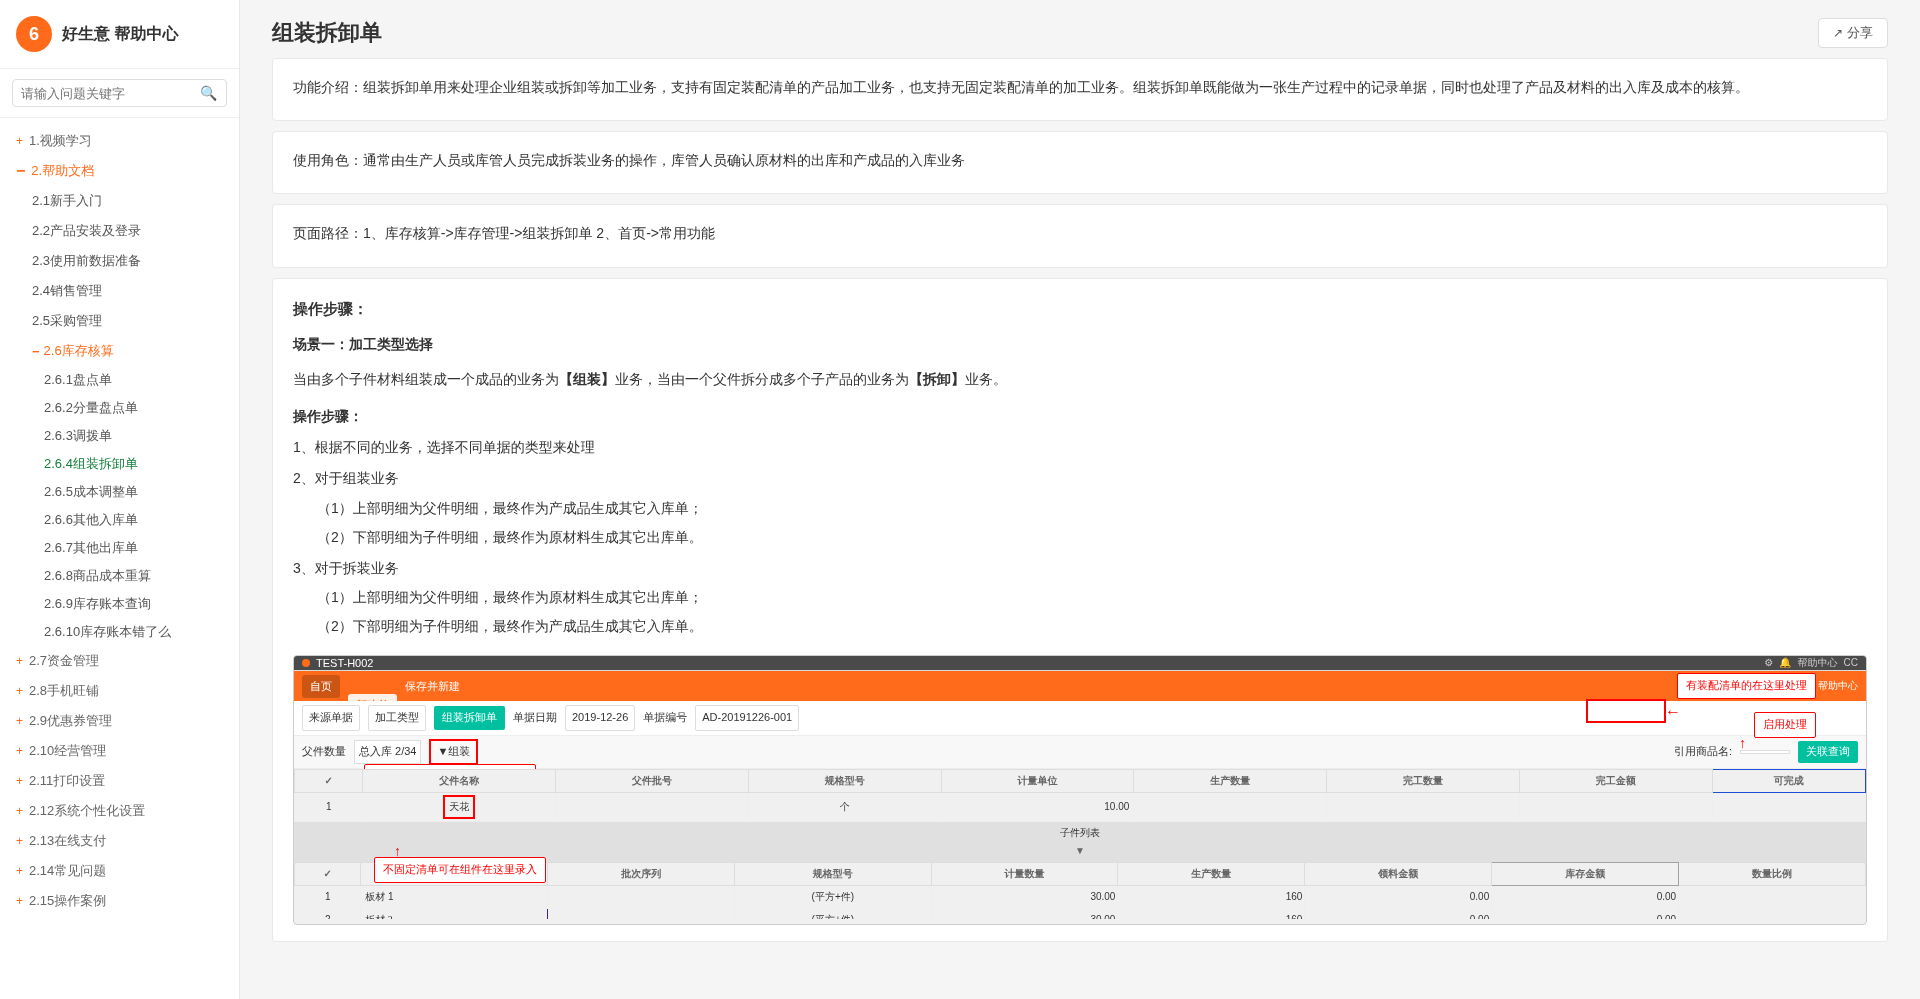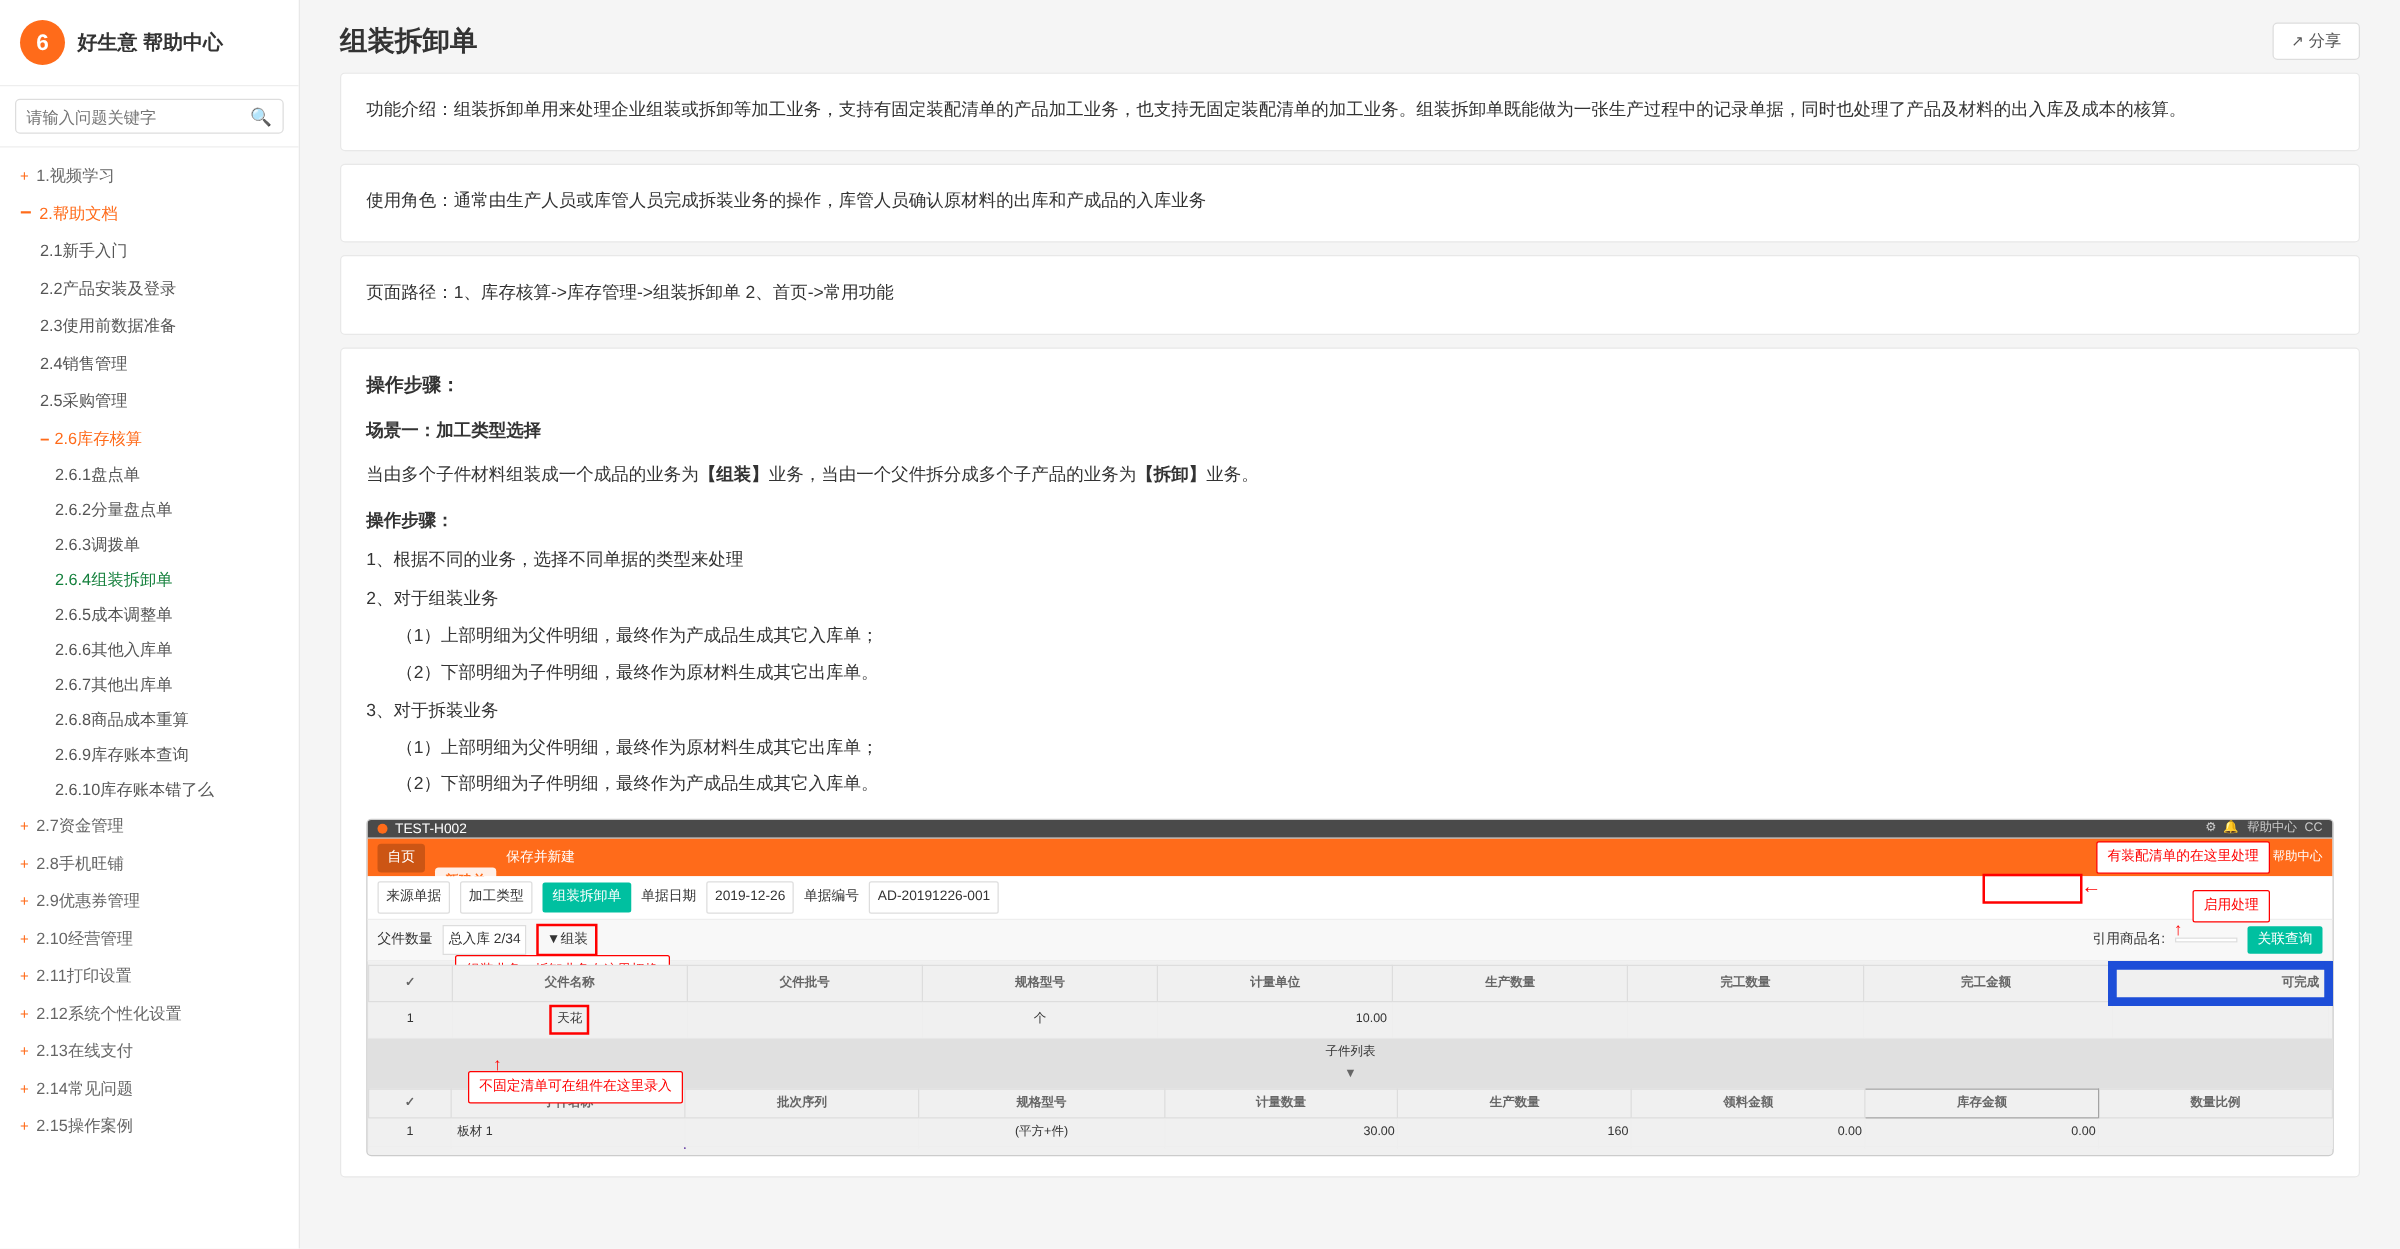--- a/index.html
+++ b/index.html
@@ -365,21 +365,21 @@
             <thead>
               <tr style="background:#f0f0f0;">
                 <th style="border:1px solid #ddd;padding:2px 4px;color:#666;">✓</th>
                 <th style="border:1px solid #ddd;padding:2px 4px;color:#666;">父件名称</th>
                 <th style="border:1px solid #ddd;padding:2px 4px;color:#666;">父件批号</th>
                 <th style="border:1px solid #ddd;padding:2px 4px;color:#666;">规格型号</th>
                 <th style="border:1px solid #ddd;padding:2px 4px;color:#666;">计量单位</th>
                 <th style="border:1px solid #ddd;padding:2px 4px;color:#666;">生产数量</th>
                 <th style="border:1px solid #ddd;padding:2px 4px;color:#666;">完工数量</th>
                 <th style="border:1px solid #ddd;padding:2px 4px;color:#666;">完工金额</th>
-                <th style="border:7px solid #1d4ed8;padding:2px 4px;color:#666;text-align:right;">可完成</th>
+                <th style="border:1px solid #1d4ed8;padding:2px 4px;color:#666;">可完成</th>
               </tr>
             </thead>
             <tbody>
               <tr>
                 <td style="border:1px solid #eee;padding:2px 4px;text-align:center;">1</td>
                 <td style="border:1px solid #eee;padding:2px 4px;text-align:center;">
                   <span style="border:2px solid red;padding:1px 4px;display:inline-block;">天花</span>
                 </td>
                 <td style="border:1px solid #eee;padding:2px 4px;"></td>
                 <td style="border:1px solid #eee;padding:2px 4px;text-align:center;">个</td>

